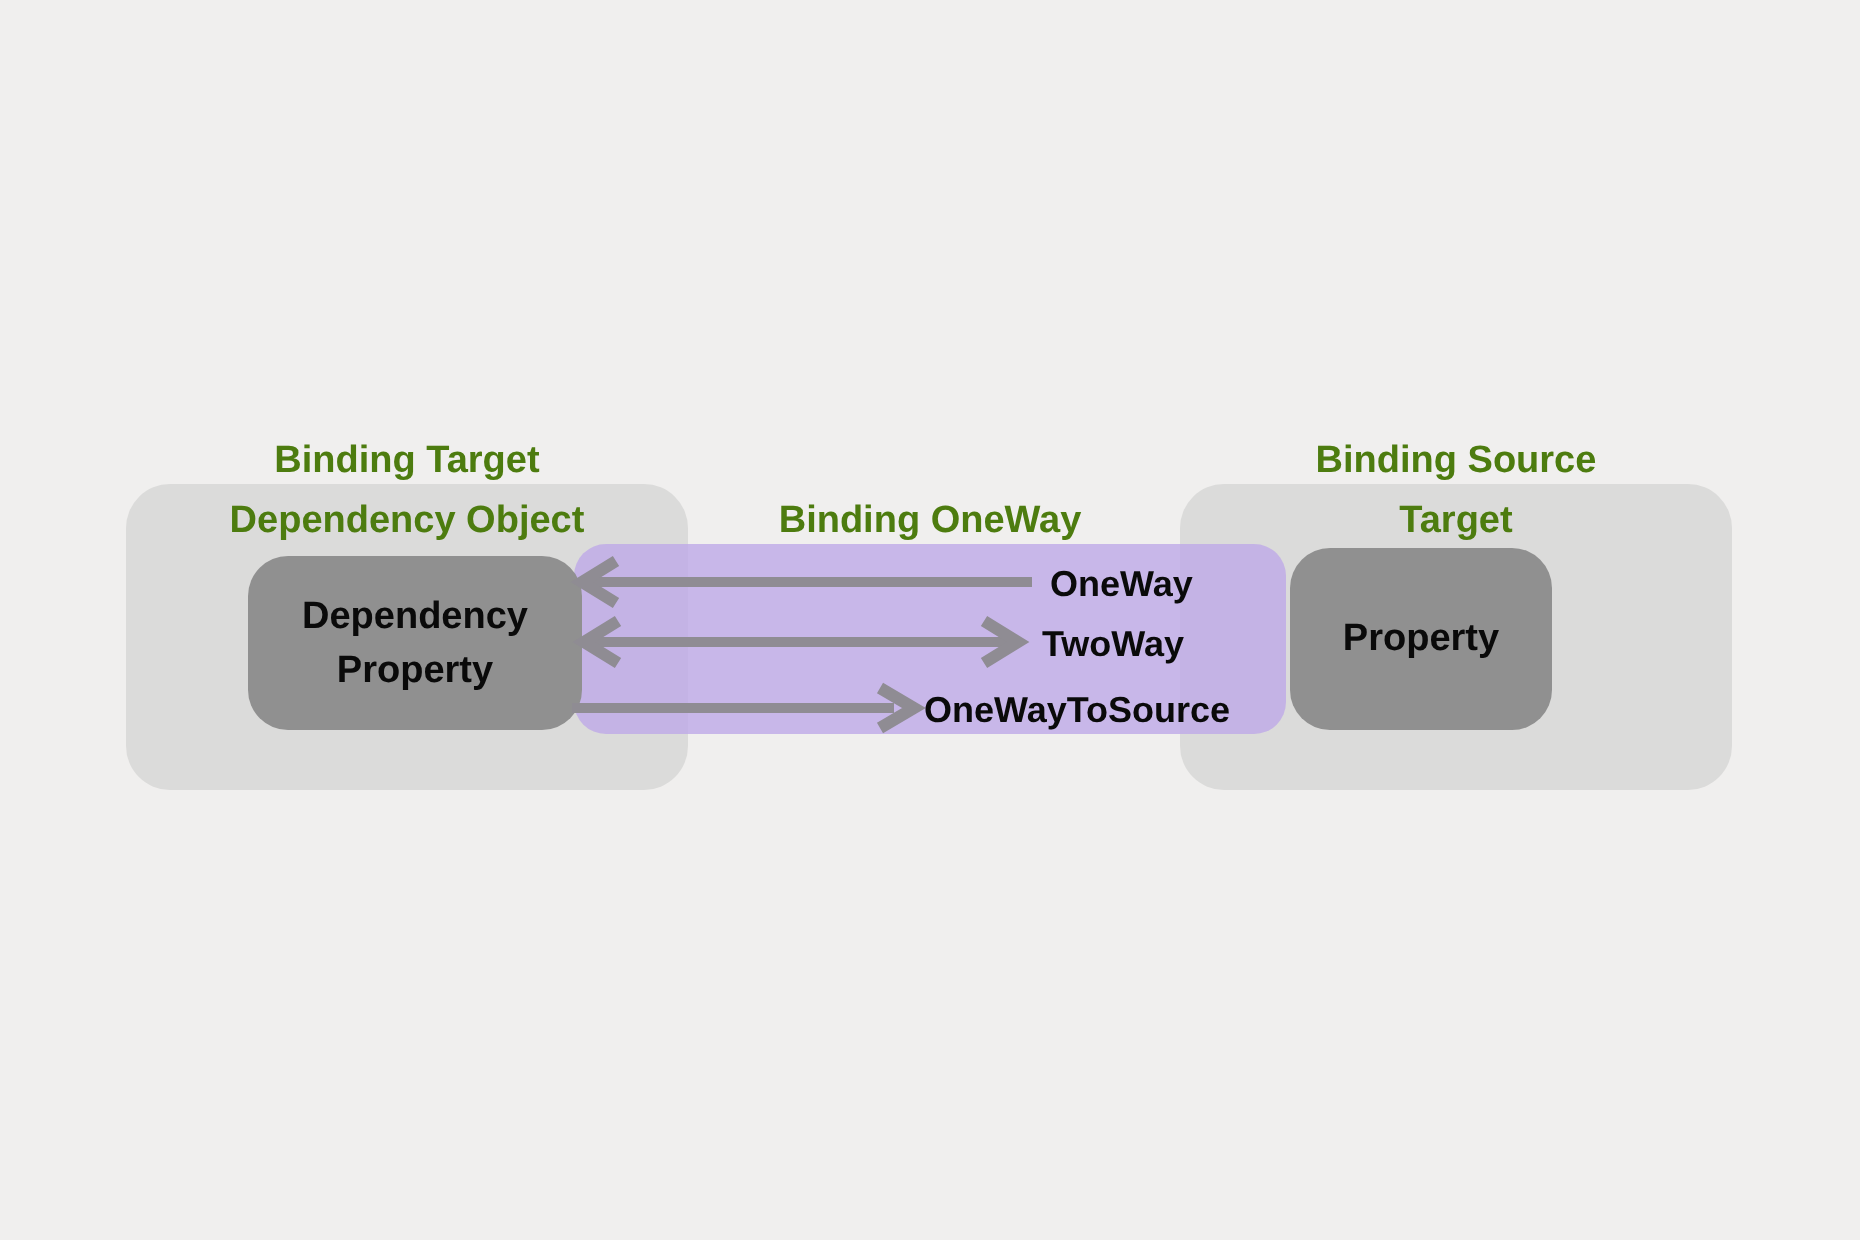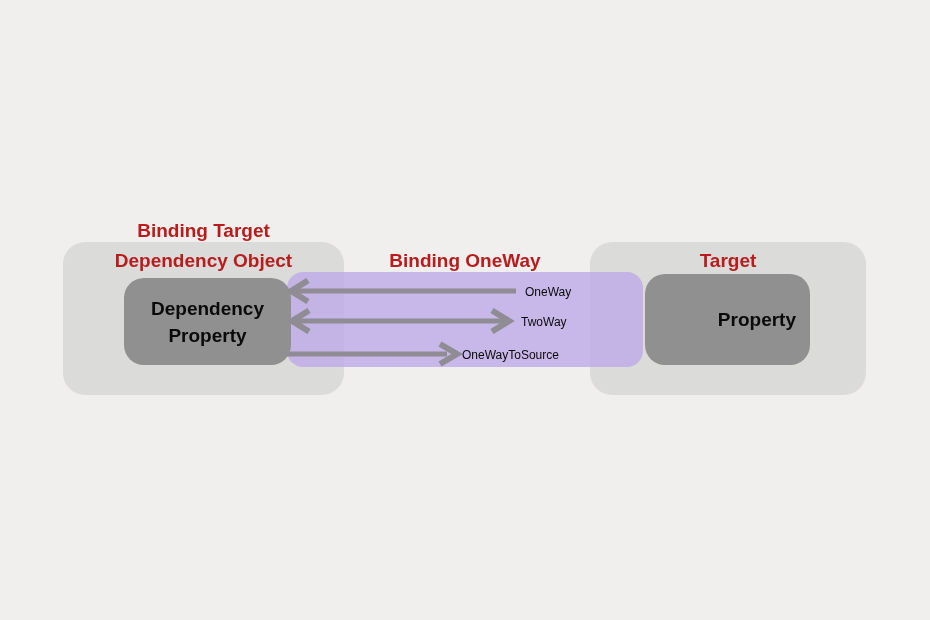--- a/index.html
+++ b/index.html
@@ -11,21 +11,21 @@
     position:relative;
     width:930px;height:620px;
     background:#f0efee;
     overflow:hidden;
   }
   .group-title{
     position:absolute;
     text-align:center;
     font-size:19px;
     font-weight:bold;
-    color:#b91c1c;
+    color:#4d7c0f;
     z-index:6;
   }
   .outer-box{
     position:absolute;
     background:#dbdbda;
     border-radius:22px;
     z-index:1;
   }
   .purple-band{
     position:absolute;
@@ -53,48 +53,49 @@
   }
   .arrow-layer{
     position:absolute;
     left:0;top:0;
     width:930px;height:620px;
     z-index:4;
     pointer-events:none;
   }
   .mode-label{
     position:absolute;
-    font-size:12px;
-    font-weight:normal;
+    font-size:18px;
+    font-weight:bold;
     color:#0a0a0a;
     line-height:16px;
     white-space:nowrap;
     z-index:5;
   }
   
   .title-target{left:63px;top:220px;width:281px;}
   .title-source{left:590px;top:220px;width:276px;}
   .title-object{left:330px;top:250px;width:270px;}
   .subtitle-target{left:63px;top:250px;width:281px;}
   .subtitle-source{left:590px;top:250px;width:276px;}
   .box-target{left:63px;top:242px;width:281px;height:153px;}
   .box-source{left:590px;top:242px;width:276px;height:153px;}
   .inner-target{left:124px;top:278px;width:167px;height:87px;}
-  .inner-source{left:645px;top:274px;width:165px;height:91px;justify-content:flex-end;}
+  .inner-source{left:645px;top:274px;width:131px;height:91px;}
   .label-oneway{left:525px;top:284px;}
   .label-twoway{left:521px;top:314px;}
   .label-onewaytosource{left:462px;top:347px;text-align:right;}
 </style>
 </head>
 <body>
 
 <div class="canvas">
 
   <div class="group-title title-target">Binding Target</div>
   <div class="group-title title-object">Binding OneWay</div>
+  <div class="group-title title-source">Binding Source</div>
 
   <div class="outer-box box-target"></div>
   <div class="outer-box box-source"></div>
 
   <div class="group-title subtitle-target">Dependency Object</div>
   <div class="group-title subtitle-source">Target</div>
 
   <div class="purple-band"></div>
 
   <div class="inner-box inner-target">

